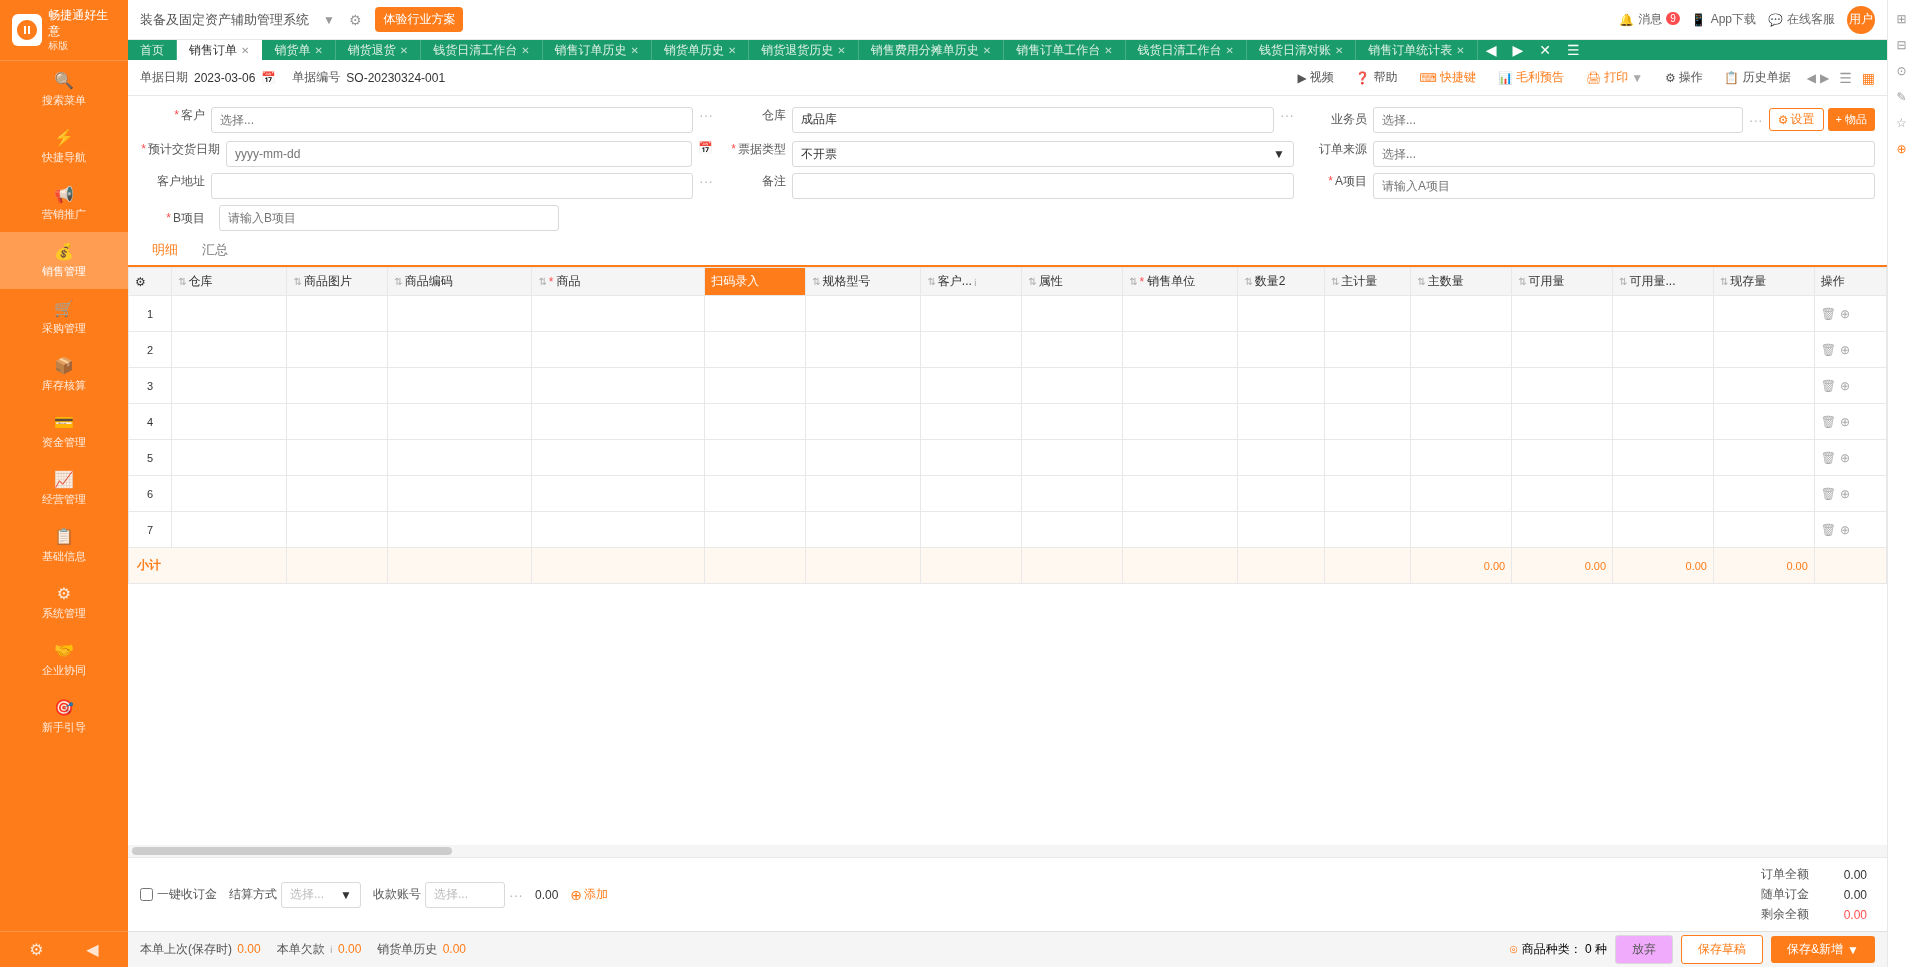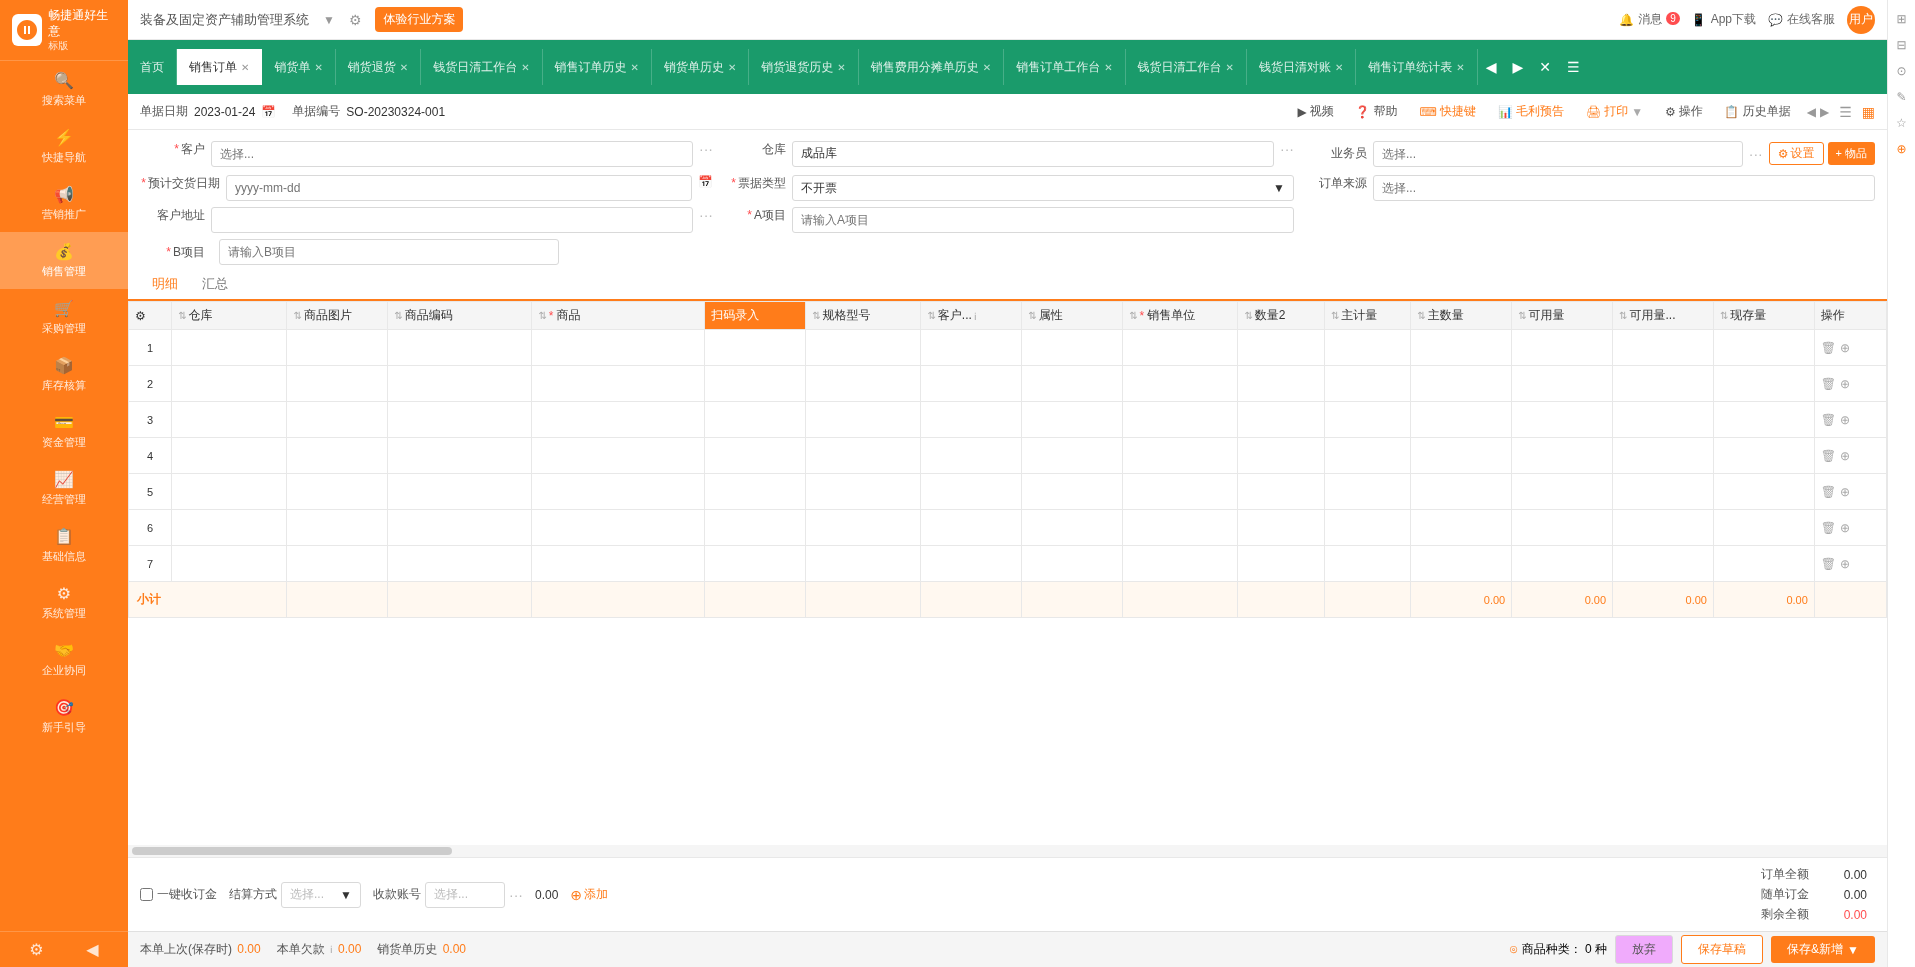--- a/index.html
+++ b/index.html
@@ -27,21 +27,21 @@
 
     
     .top-header { height: 40px; background: white; display: flex; align-items: center; justify-content: space-between; padding: 0 12px; border-bottom: 1px solid #e8e8e8; flex-shrink: 0; }
     .top-header-left { display: flex; align-items: center; gap: 14px; }
     .top-header-right { display: flex; align-items: center; gap: 12px; }
     .header-btn { display: flex; align-items: center; gap: 4px; color: #666; cursor: pointer; font-size: 12px; }
     .industry-btn { background: #ff7c1a; color: white; padding: 4px 8px; border-radius: 4px; cursor: pointer; font-size: 12px; border: none; }
     .user-avatar { width: 28px; height: 28px; background: #ff7c1a; border-radius: 50%; display: flex; align-items: center; justify-content: center; color: white; font-size: 11px; }
 
     
-    .tab-bar { height: 54px; background: #1a9b6b; display: flex; align-items: center; padding: 0 0; flex-shrink: 0; overflow: hidden; }
+    .tab-bar { height: 20px; background: #1a9b6b; display: flex; align-items: center; padding: 0 0; flex-shrink: 0; overflow: hidden; }
     .tab-item { height: 36px; display: flex; align-items: center; padding: 0 12px; color: rgba(255,255,255,0.85); cursor: pointer; white-space: nowrap; font-size: 12px; border-right: 1px solid rgba(255,255,255,0.2); gap: 4px; }
     .tab-item.active { background: white; color: #333; }
     .tab-item .close-icon { font-size: 10px; color: rgba(255,255,255,0.7); }
     .tab-item.active .close-icon { color: #999; }
     .tab-nav-btn { color: white; padding: 0 8px; cursor: pointer; font-size: 14px; height: 36px; display: flex; align-items: center; }
     .toolbar-item { display: flex; align-items: center; gap: 3px; color: #555; cursor: pointer; font-size: 12px; padding: 3px 6px; border-radius: 3px; }
     .toolbar-item.orange { color: #ff7c1a; }
     .form-row { display: flex; align-items: center; gap: 8px; margin-bottom: 6px; }
     .form-select { border: 1px solid #d9d9d9; border-radius: 3px; padding: 3px 8px; height: 26px; font-size: 12px; color: #333; display: flex; align-items: center; justify-content: space-between; gap: 4px; min-width: 80px; cursor: pointer; }
     .dots-btn { color: #bbb; cursor: pointer; font-size: 14px; }
@@ -271,21 +271,21 @@
       <span class="tab-nav-btn">✕</span>
       <span class="tab-nav-btn">☰</span>
     </div>
 
     <div class="content-wrapper">
 
       <div style="background:white;border-bottom:1px solid #e8e8e8;padding:6px 12px;display:flex;align-items:center;justify-content:space-between;flex-shrink:0;">
         <div style="display:flex;align-items:center;gap:16px;">
           <div style="display:flex;align-items:center;gap:6px;">
             <span style="color:#555;">单据日期</span>
-            <span style="color:#333;font-weight:500;">2023-01-24</span>
+            <span style="color:#333;font-weight:500;">2023-03-06</span>
             <span style="color:#ff7c1a;cursor:pointer;">📅</span>
           </div>
           <div style="display:flex;align-items:center;gap:6px;">
             <span style="color:#555;">单据编号</span>
             <span style="color:#333;font-weight:500;">SO-20230324-001</span>
           </div>
         </div>
         <div style="display:flex;align-items:center;gap:10px;">
           <div class="toolbar-item">
             <span>▶</span>
@@ -371,20 +371,24 @@
             <span class="field-label">订单来源</span>
             <input class="field-input" type="text" style="color: rgb(187, 187, 187);" placeholder="选择...">
           </div>
         </div>
 
         <div class="form-row" style="display:grid;grid-template-columns:1fr 1fr 1fr;gap:8px;margin-bottom:6px;">
           <div class="form-field">
             <span class="field-label">客户地址</span>
             <input class="field-input" type="text" style="">
             <span class="dots-btn">···</span>
+          </div>
+          <div class="form-field">
+            <span class="field-label">备注</span>
+            <input class="field-input" type="text" style="">
           </div>
           <div class="form-field">
             <span class="field-label req">A项目</span>
             <input class="field-input" type="text" placeholder="请输入A项目" style="">
           </div>
         </div>
 
         <div class="form-row" style="margin-bottom:4px;">
           <span class="field-label req" style="min-width:65px;text-align:right;margin-right:6px;">B项目</span>
           <input class="field-input" type="text" style="max-width: 340px;" placeholder="请输入B项目">

